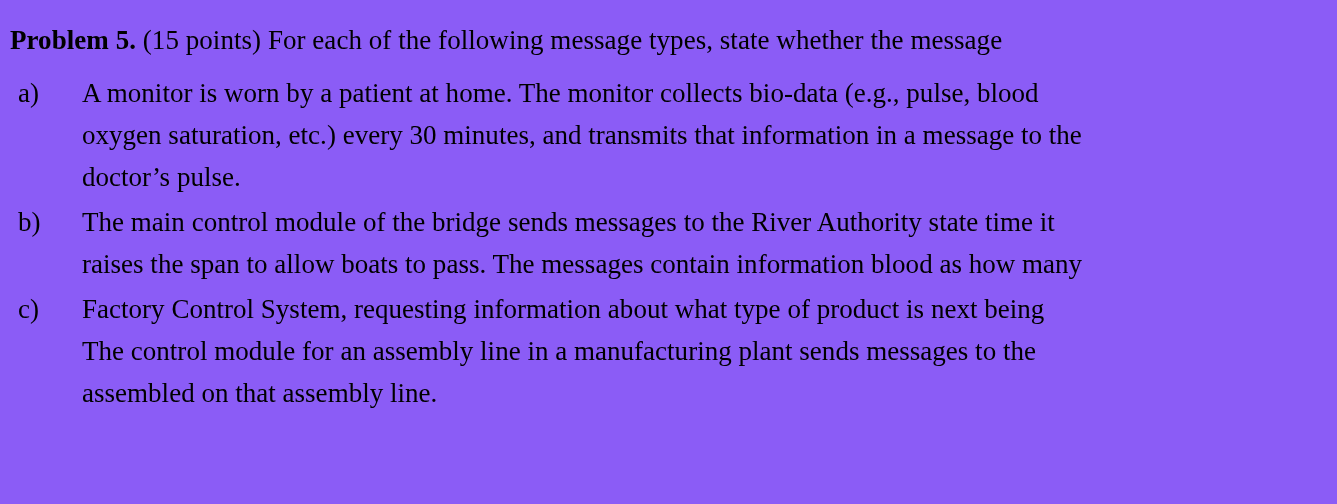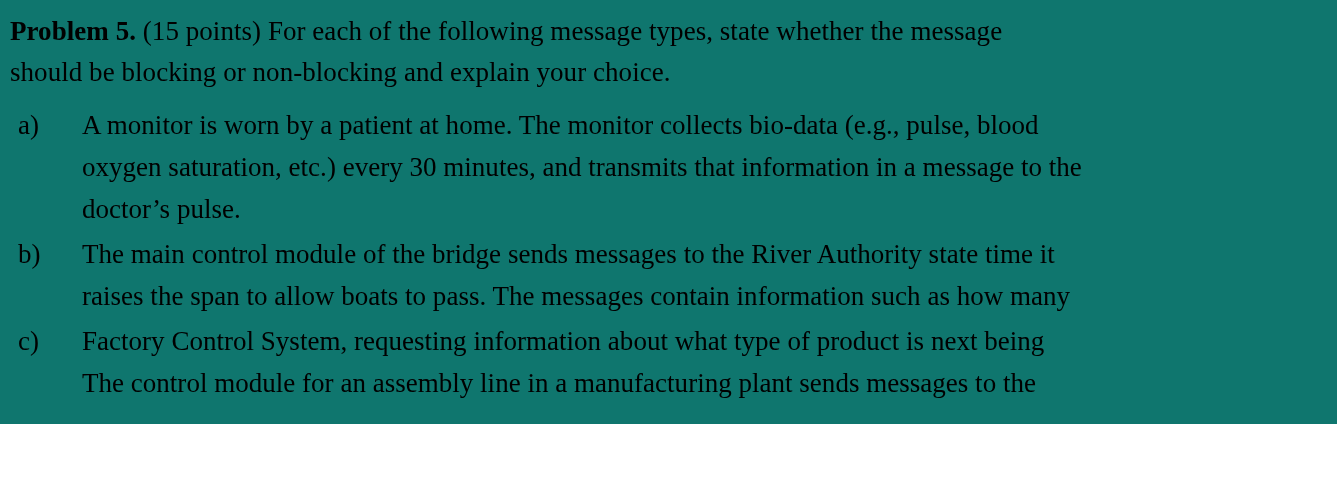--- a/index.html
+++ b/index.html
@@ -13,24 +13,24 @@
     height: 504px;
     overflow: hidden;
     font-family: "Liberation Serif", "DejaVu Serif", serif;
     color: #000000;
     -webkit-font-smoothing: antialiased;
   }
 
   .page {
     position: relative;
     width: 1337px;
-    height: 424px;
-    background: #0f766e;
+    height: 504px;
+    background: #8b5cf6;
     box-sizing: border-box;
-    padding: 11px 12px 0 10px;
+    padding: 20px 12px 0 10px;
   }
 
   
   .intro {
     font-size: 27px;
     line-height: 41px;
     letter-spacing: 0.05px;
     margin: 0 0 11px 0;
     width: 1305px;
   }
@@ -79,44 +79,44 @@
     margin-left: 12px;
   }
 </style>
 </head>
 <body>
 
 <div class="page">
 
   <p class="intro">
     <span class="line"><span class="lbl">Problem 5.</span><span> (15 points) For each of the following message types, state whether the message</span></span>
-    <span class="line">should be blocking or non-blocking and explain your choice.</span>
   </p>
 
   <div class="qlist">
 
     <div class="qitem">
       <span class="marker">a)</span>
       <span class="qbody">
         <span class="line">A monitor is worn by a patient at home. The monitor collects bio-data (e.g., pulse, blood</span>
         <span class="line">oxygen saturation, etc.) every 30 minutes, and transmits that information in a message to the</span>
         <span class="line">doctor’s pulse.</span>
       </span>
     </div>
 
     <div class="qitem">
       <span class="marker">b)</span>
       <span class="qbody">
         <span class="line">The main control module of the bridge sends messages to the River Authority state time it</span>
-        <span class="line">raises the span to allow boats to pass. The messages contain information such as how many</span>
+        <span class="line">raises the span to allow boats to pass. The messages contain information blood as how many</span>
       </span>
     </div>
 
     <div class="qitem">
       <span class="marker">c)</span>
       <span class="qbody">
         <span class="line">Factory Control System, requesting information about what type of product is next being</span>
         <span class="line">The control module for an assembly line in a manufacturing plant sends messages to the</span>
+        <span class="line">assembled on that assembly line.</span>
       </span>
     </div>
 
   </div>
 </div>
 
 </body></html>

